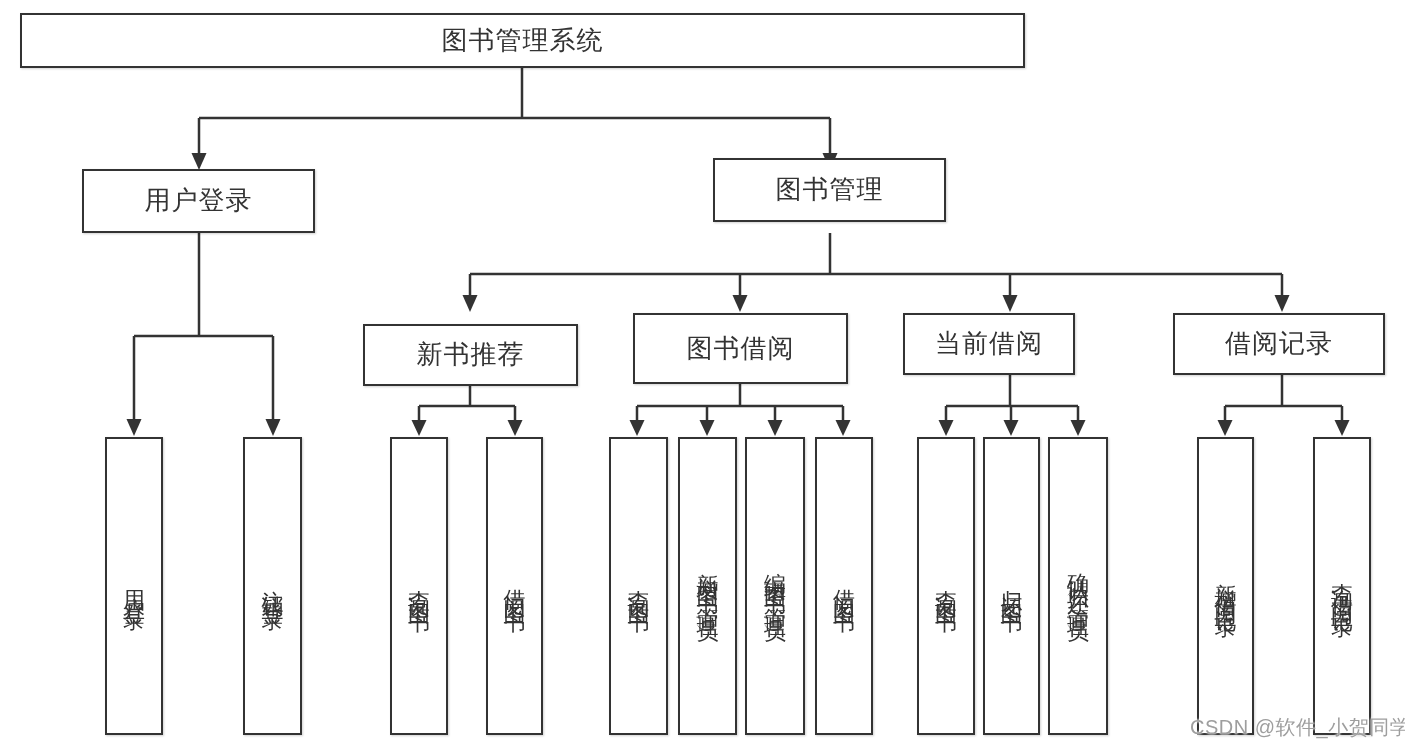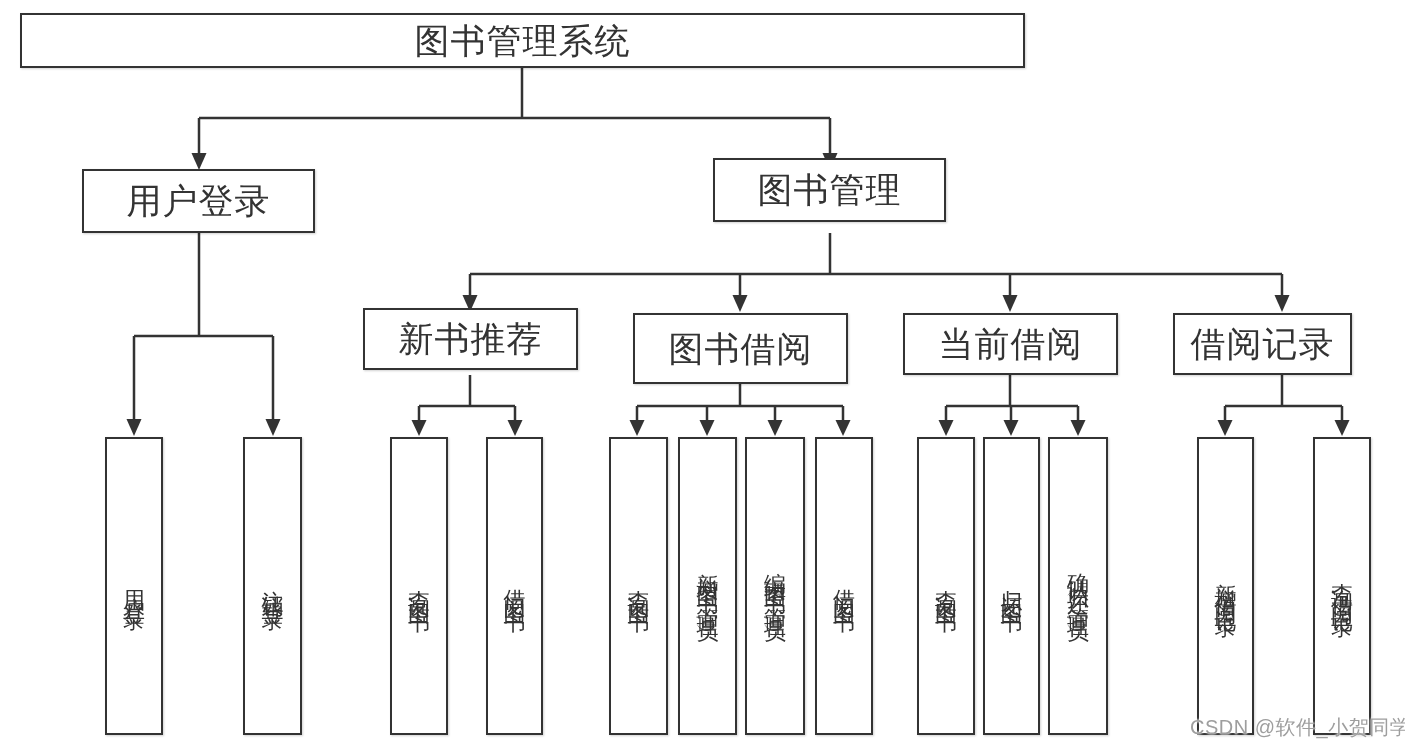--- a/index.html
+++ b/index.html
@@ -27,21 +27,21 @@
     box-sizing: border-box;
     background: #ffffff;
     border: 2px solid #333333;
     display: flex;
     align-items: center;
     justify-content: center;
     z-index: 2;
     box-shadow: 1px 1px 2px rgba(0,0,0,0.18);
   }
   .lbl {
-    font-size: 35px;
+    font-size: 26px;
     color: #333333;
     letter-spacing: 1px;
     white-space: nowrap;
     line-height: 1.2;
   }
   .node.v .lbl {
     writing-mode: vertical-rl;
     text-orientation: mixed;
     font-size: 22px;
     letter-spacing: 7px;
@@ -119,30 +119,30 @@
     <span class="lbl">图书管理系统</span>
   </div>
 
   <div class="node" style="left:82px;top:169px;width:233px;height:64px">
     <span class="lbl">用户登录</span>
   </div>
   <div class="node" style="left:713px;top:158px;width:233px;height:64px">
     <span class="lbl">图书管理</span>
   </div>
 
-  <div class="node" style="left:363px;top:308px;width:215px;height:62px">
+  <div class="node" style="left:363px;top:324px;width:215px;height:62px">
     <span class="lbl">新书推荐</span>
   </div>
   <div class="node" style="left:633px;top:313px;width:215px;height:71px">
     <span class="lbl">图书借阅</span>
   </div>
-  <div class="node" style="left:903px;top:313px;width:215px;height:62px">
+  <div class="node" style="left:903px;top:313px;width:172px;height:62px">
     <span class="lbl">当前借阅</span>
   </div>
-  <div class="node" style="left:1173px;top:313px;width:179px;height:62px">
+  <div class="node" style="left:1173px;top:313px;width:212px;height:62px">
     <span class="lbl">借阅记录</span>
   </div>
 
   <div class="node v" style="left:105px;top:437px;width:58px;height:298px">
     <span class="lbl">用户登录</span>
   </div>
   <div class="node v" style="left:243px;top:437px;width:59px;height:298px">
     <span class="lbl">注销登录</span>
   </div>
 

